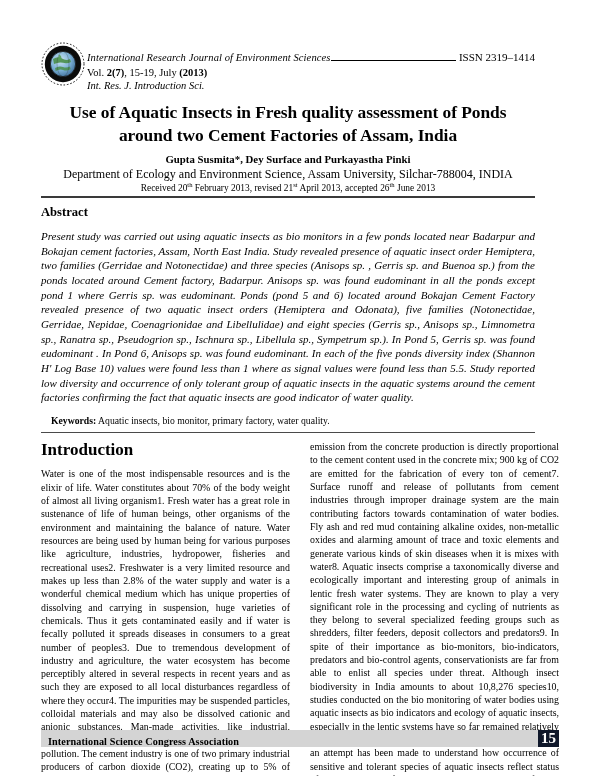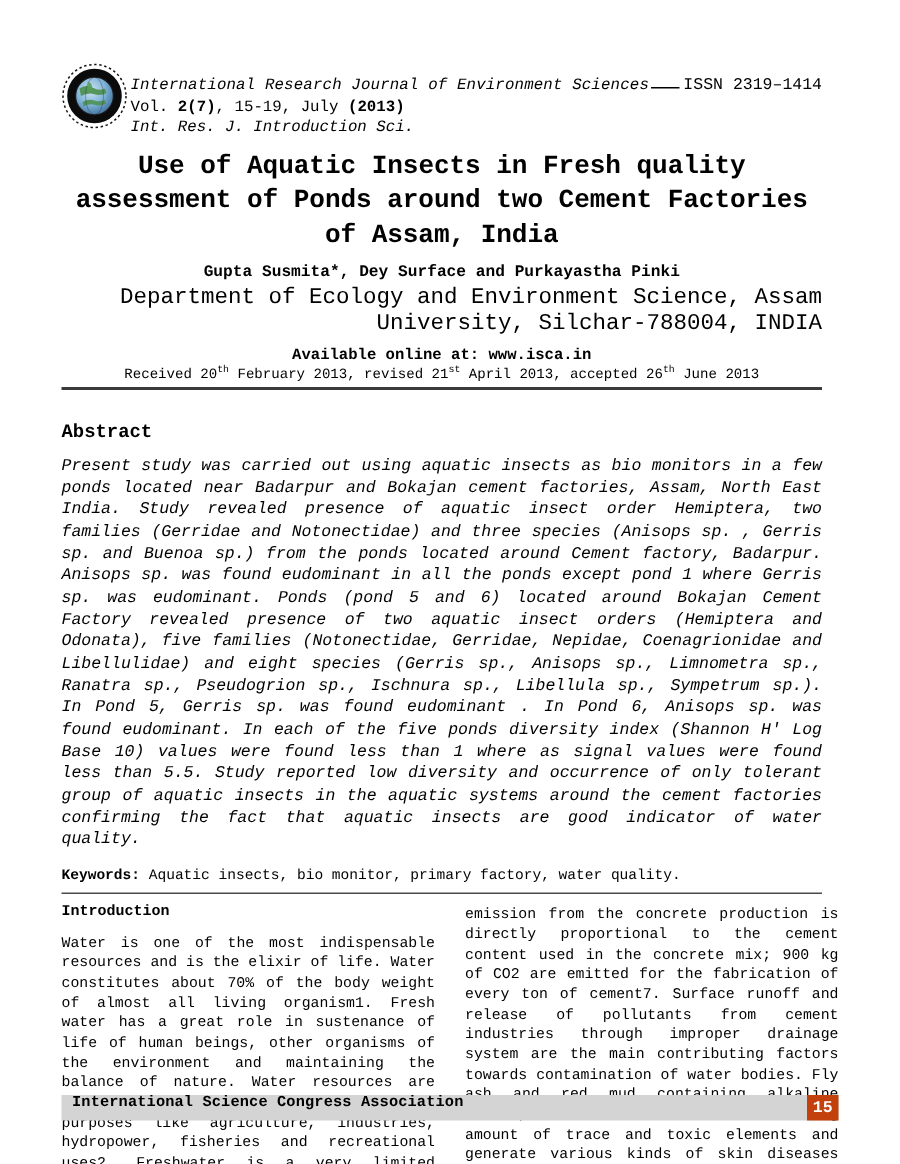--- a/index.html
+++ b/index.html
@@ -12,23 +12,22 @@
     height: 776px;
     font-family: "Liberation Serif", serif;
     color: #000;
     overflow: hidden;
     position: relative;
   }
   .page {
     width: 600px;
     height: 776px;
     box-sizing: border-box;
-    padding: 44px 52px 0 41px;
+    padding: 44px 65px 0 41px;
     position: relative;
-    font-family: Liberation Mono, monospace;
   }
 
   
   .masthead {
     display: flex;
     align-items: flex-start;
     height: 46px;
   }
   .logo {
     width: 44px;
@@ -91,22 +90,22 @@
     margin-top: 11px;
     letter-spacing: -.05px;
   }
   .authors {
     text-align: center;
     font-size: 10.8px;
     font-weight: bold;
     margin-top: 6px;
   }
   .affiliation {
-    text-align: right;
-    font-size: 15px;
+    text-align: center;
+    font-size: 12px;
     margin-top: 2px;
   }
   .available {
     text-align: center;
     font-size: 10.4px;
     font-weight: bold;
     margin-top: 7px;
   }
   .dates {
     text-align: center;
@@ -122,50 +121,50 @@
   }
   .rule-thin {
     border-top: 1.4px solid #4a4a4a;
     margin-top: 5px;
   }
 
   
   .h-abstract {
     font-size: 12.6px;
     font-weight: bold;
-    margin-top: 21px;
+    margin-top: 7px;
     margin-bottom: 0;
   }
   .abstract-body {
     font-style: italic;
     font-size: 11px;
     line-height: 1.335;
     text-align: justify;
     margin-top: 9px;
   }
   .keywords {
     font-size: 9.7px;
     line-height: 1.35;
     margin-top: 9px;
     text-align: left;
   }
-  .keywords b { font-weight: bold; }
+  .keywords b { font-weight: bold; margin-left: 10px; }
 
   
   .columns {
     display: flex;
     margin-top: 7px;
     gap: 20px;
   }
   .col {
     width: 249px;
     flex: 0 0 249px;
   }
   .h2 {
-    font-size: 10px;
+    font-size: 17px;
     font-weight: bold;
     line-height: 1.2;
     margin: 0 0 7px 0;
   }
   .h2.spaced { margin-top: 12px; }
   .body-p {
     font-size: 9.9px;
     line-height: 1.345;
     text-align: justify;
     margin: 0;
@@ -173,34 +172,34 @@
 
   
   .footer {
     position: absolute;
     left: 41px;
     right: 41px;
     bottom: 29px;
     height: 17px;
     background: #d4d4d4;
     display: flex;
-    align-items: flex-start;
+    align-items: flex-end;
     gap: 42px;
   }
   .footer-text {
     font-size: 10.2px;
     font-weight: bold;
     padding-left: 7px;
     flex: 1 1 auto;
     letter-spacing: .1px;
   }
   .footer-page {
-    background: #c2410c;
+    background: #0f172a;
     color: #fff;
-    font-size: 11px;
+    font-size: 15px;
     font-weight: bold;
     height: 17px;
     min-width: 21px;
     display: flex;
     align-items: center;
     justify-content: center;
     flex: 0 0 auto;
   }
 </style>
 </head>
@@ -237,21 +236,20 @@
       <div class="mast-row-2">
         <span class="mast-vol">Vol. <b>2(7)</b>, 15-19, July <b>(2013)</b></span>
         <span class="mast-short">Int. Res. J. Introduction Sci.</span>
       </div>
     </div>
   </div>
 
   <div class="title">Use of Aquatic Insects in Fresh quality assessment of Ponds around two Cement Factories of Assam, India</div>
   <div class="authors">Gupta Susmita*, Dey Surface and Purkayastha Pinki</div>
   <div class="affiliation">Department of Ecology and Environment Science, Assam University, Silchar-788004, INDIA</div>
-  <div class="available">Available online at: www.isca.in</div>
   <div class="dates">Received 20<sup>th</sup> February 2013, revised 21<sup>st</sup> April 2013, accepted 26<sup>th</sup> June 2013</div>
 
   <div class="rule-thick"></div>
 
   <div class="h-abstract">Abstract</div>
   <div class="abstract-body">Present study was carried out using aquatic insects as bio monitors in a few ponds located near Badarpur and Bokajan cement factories, Assam, North East India. Study revealed presence of aquatic insect order Hemiptera, two families (Gerridae and Notonectidae) and three species (Anisops sp. , Gerris sp.  and Buenoa sp.) from the ponds located around Cement factory, Badarpur.  Anisops sp. was found eudominant in all the ponds except pond 1 where Gerris sp. was eudominant. Ponds (pond 5 and 6) located around   Bokajan Cement Factory revealed presence of  two aquatic insect orders (Hemiptera and Odonata), five  families (Notonectidae, Gerridae, Nepidae, Coenagrionidae and Libellulidae) and eight  species (Gerris sp., Anisops sp.,   Limnometra sp., Ranatra sp., Pseudogrion sp., Ischnura  sp., Libellula sp., Sympetrum sp.). In Pond 5, Gerris sp. was found eudominant . In Pond 6, Anisops sp. was found eudominant. In each of the five ponds diversity index (Shannon H' Log Base 10) values were found less than 1 where as signal values were found less than 5.5. Study reported low diversity and occurrence of only tolerant group of aquatic insects in the aquatic systems around the cement factories confirming the fact that aquatic insects are good indicator of water quality.</div>
   <div class="keywords">
     <b>Keywords:</b>
     <span>Aquatic insects, bio monitor, primary factory, water quality.</span>
   </div>

